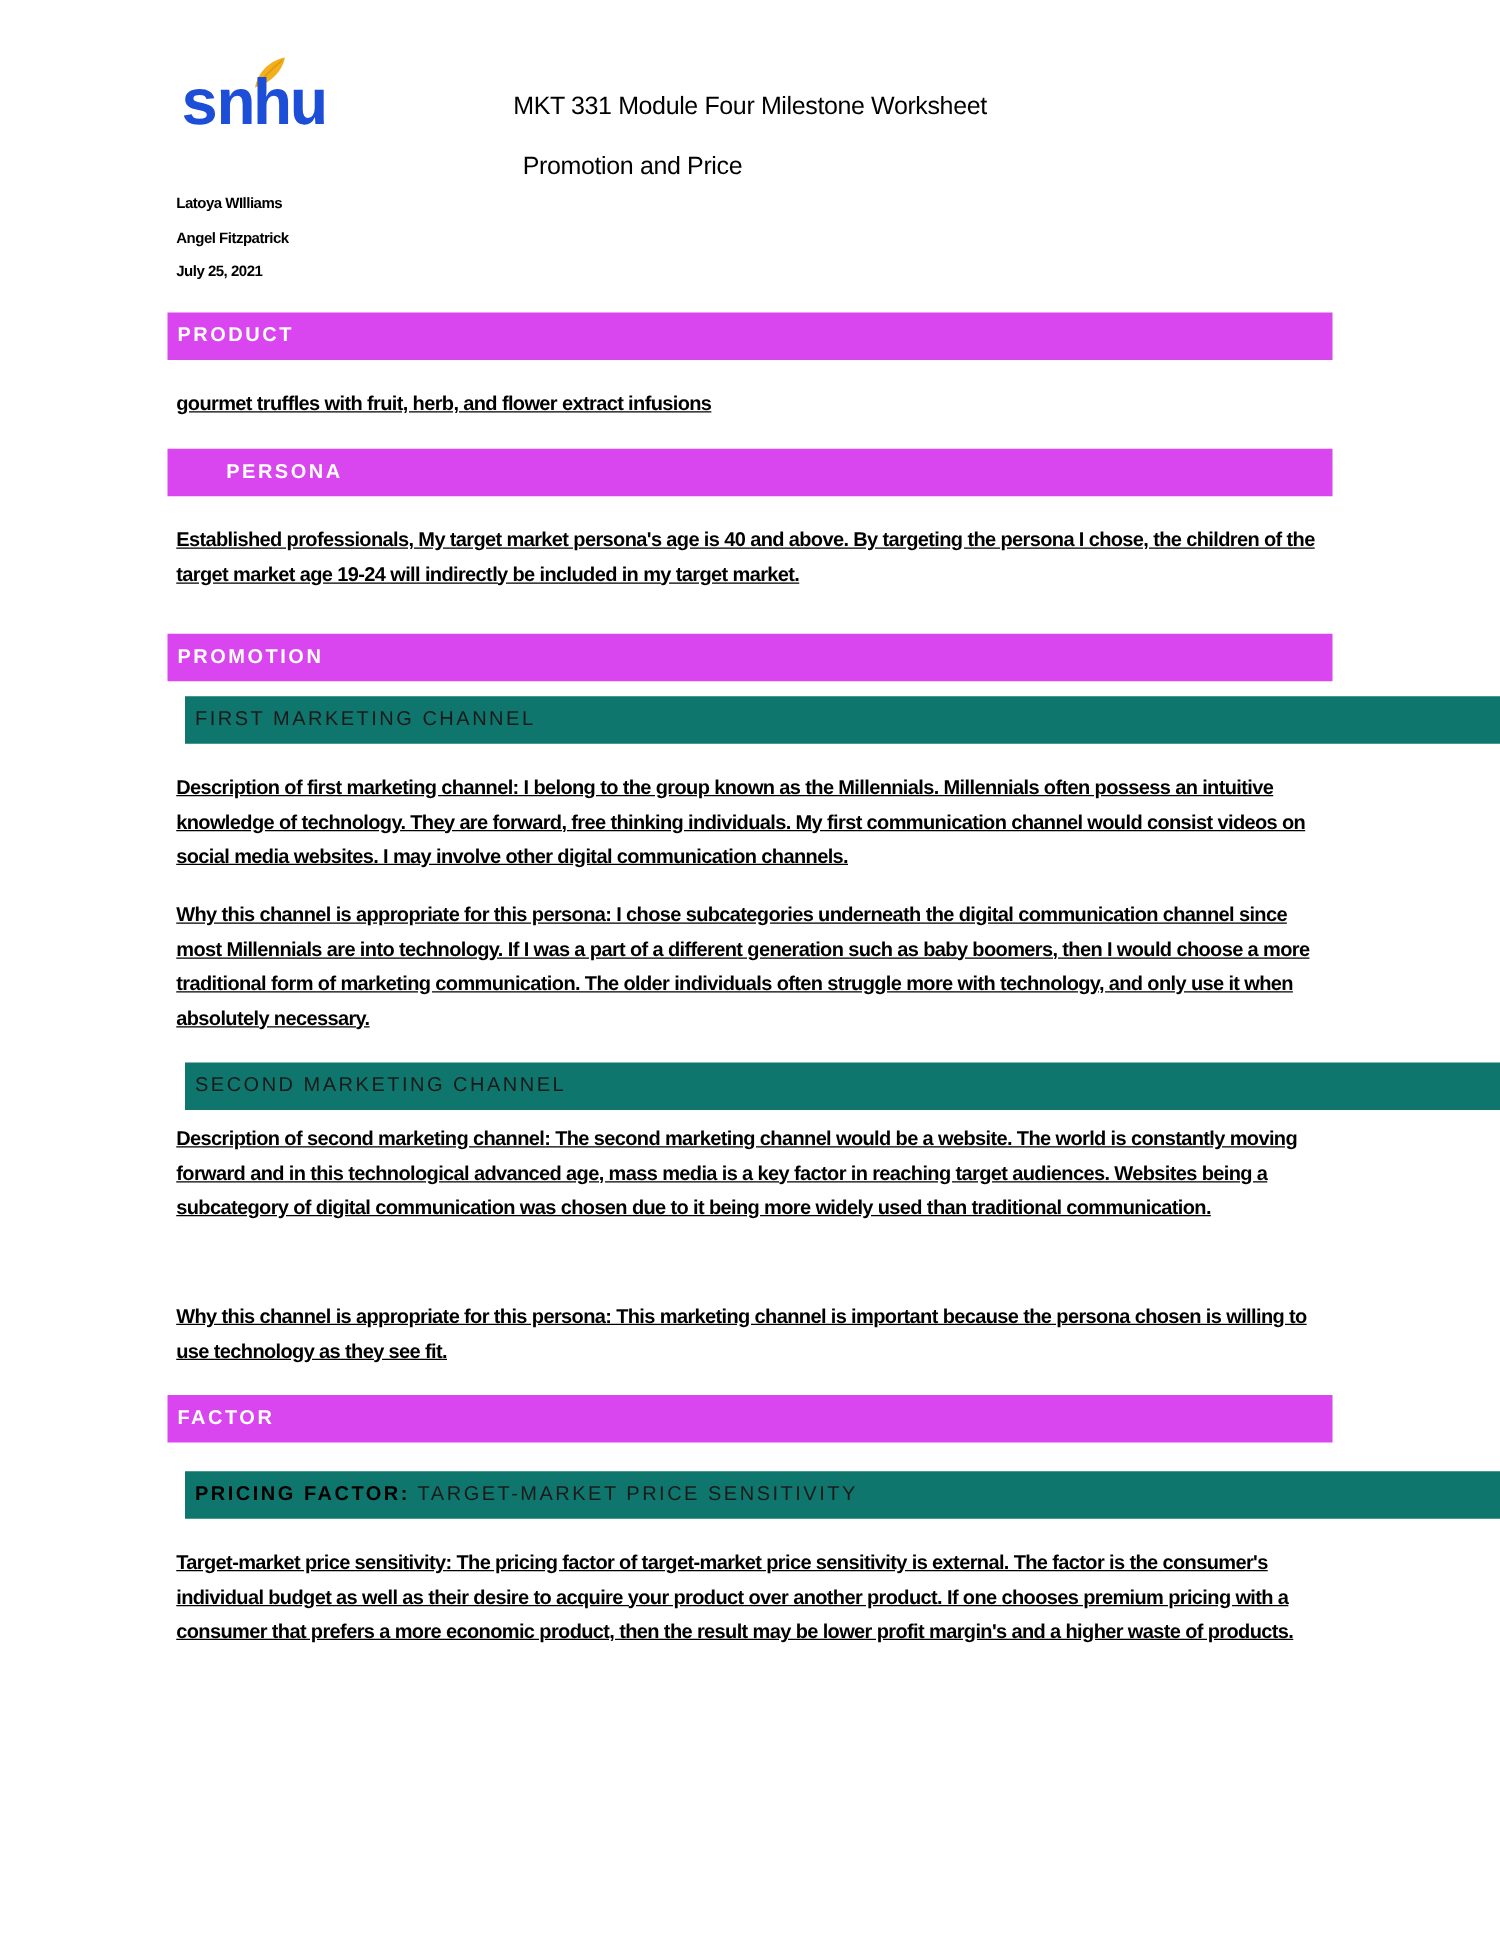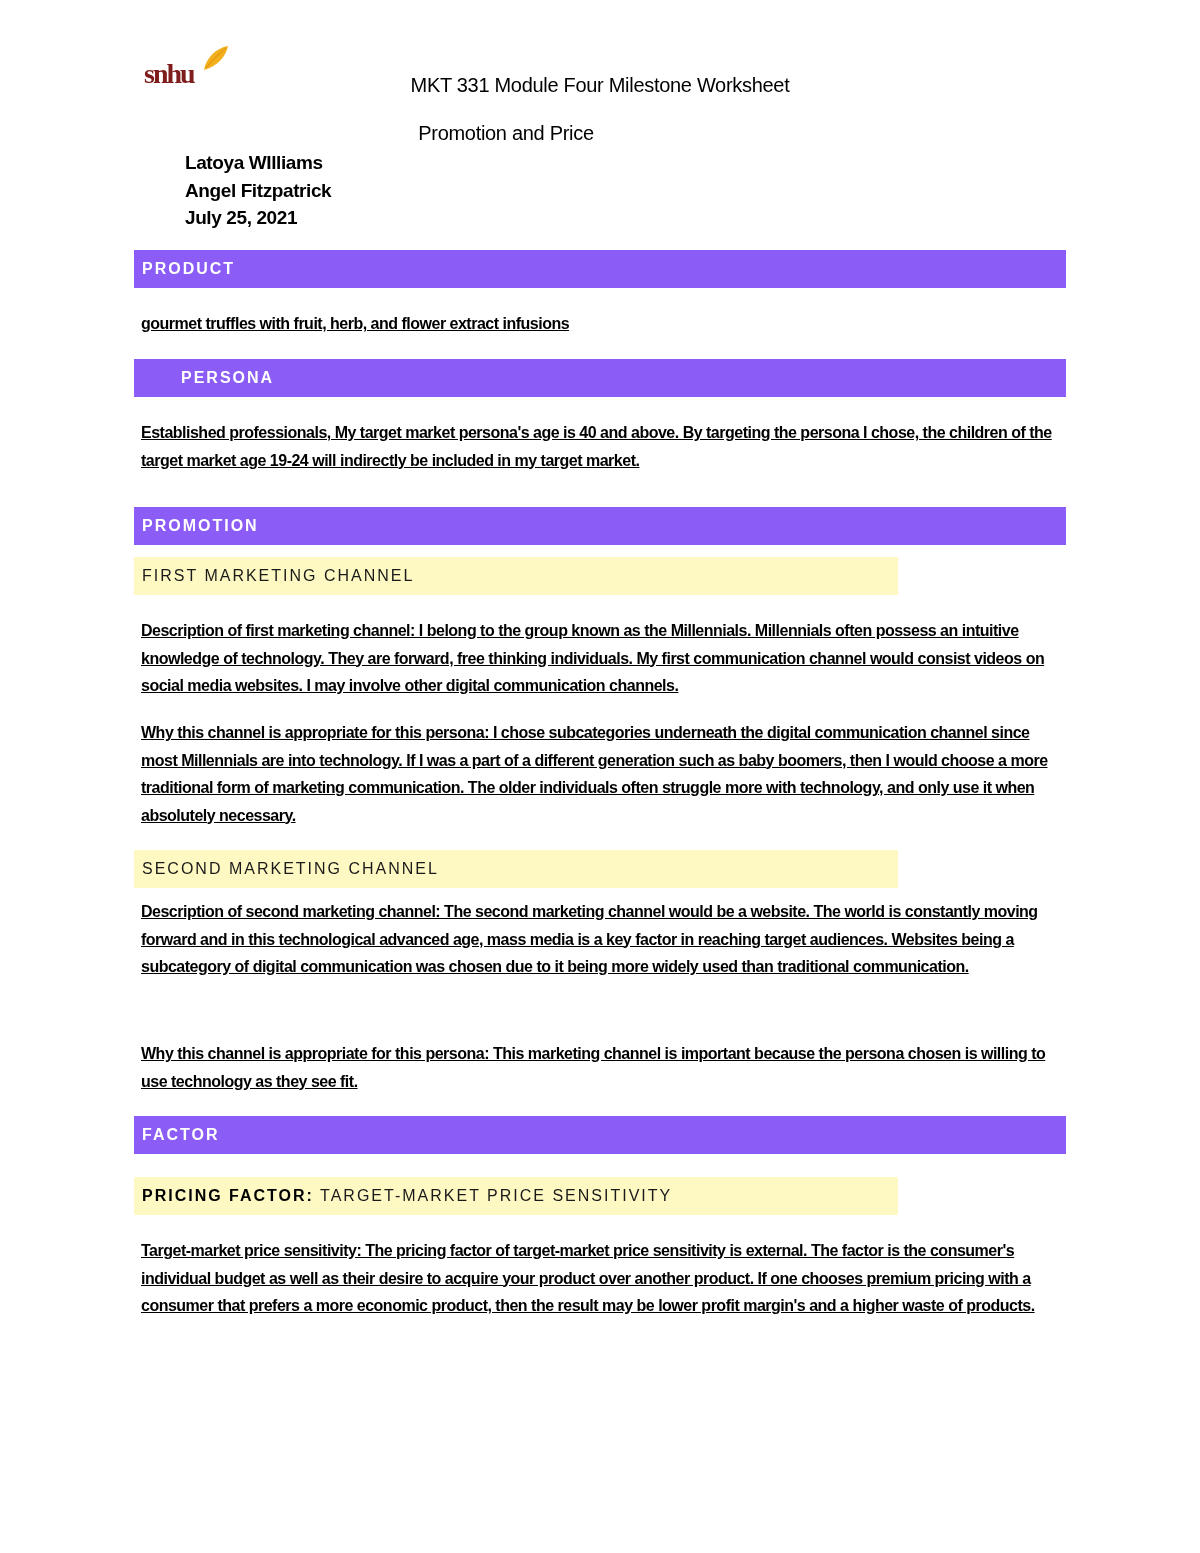--- a/index.html
+++ b/index.html
@@ -19,25 +19,25 @@
       position: absolute;
       left: 140px;
       top: 44px;
       width: 100px;
       height: 66px;
     }
     .logo-text {
       position: absolute;
       left: 4px;
       top: 16px;
-      font-family: Liberation Serif, serif;
+      font-family: Liberation Mono, monospace;
       font-weight: bold;
-      font-size: 28px;
+      font-size: 52px;
       letter-spacing: -2px;
-      color: #7f1d1d;
+      color: #1d4ed8;
       line-height: 1;
     }
     .logo-leaf {
       position: absolute;
       left: 60px;
       top: 0px;
       width: 30px;
       height: 28px;
     }
     .doc-title {
@@ -56,46 +56,45 @@
       width: 1012px;
       text-align: center;
       font-size: 20px;
       top: 122px;
       letter-spacing: -0.3px;
     }
     .meta {
       position: absolute;
       left: 141px;
       top: 149px;
-      font-size: 19px;
+      font-size: 12px;
       font-weight: bold;
       line-height: 27.5px;
       letter-spacing: -0.4px;
-      margin-left: 44px;
     }
     .bar-main {
       position: absolute;
       left: 134px;
       width: 932px;
       height: 38px;
-      background: #8b5cf6;
+      background: #d946ef;
       color: #ffffff;
       font-weight: bold;
       font-size: 16px;
       letter-spacing: 2px;
       box-sizing: border-box;
       padding-left: 8px;
       line-height: 38px;
     }
     .bar-sub {
       position: absolute;
-      left: 134px;
-      width: 764px;
+      left: 148px;
+      width: 1052px;
       height: 38px;
-      background: #fef9c3;
+      background: #0f766e;
       color: #1a1a1a;
       font-size: 16px;
       letter-spacing: 2px;
       box-sizing: border-box;
       padding-left: 8px;
       line-height: 38px;
     }
     .bar-sub b {
       font-weight: bold;
       color: #000;

